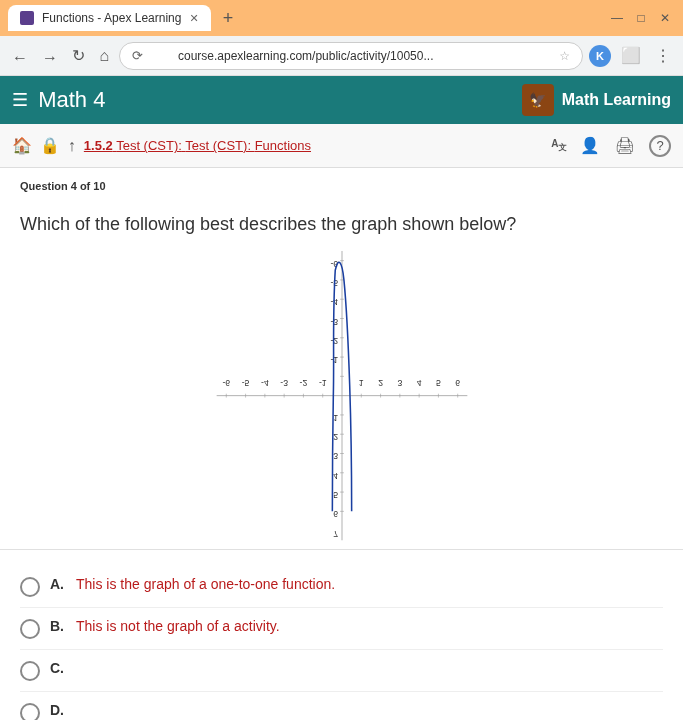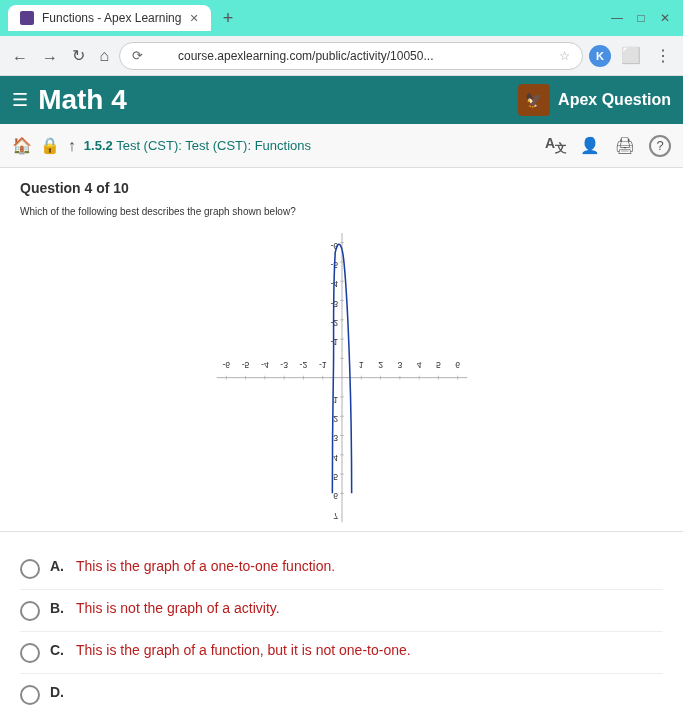--- a/index.html
+++ b/index.html
@@ -1,20 +1,20 @@
 <!DOCTYPE html>
 <html><head>
   <meta charset="utf-8">
   <style>
     * { margin: 0; padding: 0; box-sizing: border-box; }
     body { font-family: Arial, sans-serif; background: #fff; width: 683px; height: 720px; overflow: hidden; font-size: 14px; }
 
     
     .browser-titlebar {
-      background: #5eead4;
+      background: #fdba74;
       height: 36px;
       display: flex;
       align-items: center;
       padding: 0 8px;
       gap: 6px;
     }
     .browser-tab {
       background: #fff;
       border-radius: 8px 8px 0 0;
       padding: 6px 12px;
@@ -114,21 +114,21 @@
     
     .app-header {
       background: #1a7a7a;
       height: 48px;
       display: flex;
       align-items: center;
       padding: 0 12px;
       color: white;
     }
     .hamburger { cursor: pointer; font-size: 18px; margin-right: 10px; }
-    .app-title { font-size: 28px; font-weight: bold; flex: 1; }
+    .app-title { font-size: 22px; font-weight: normal; flex: 1; }
     .apex-logo {
       display: flex;
       align-items: center;
       gap: 8px;
       font-size: 16px;
       font-weight: bold;
       color: white;
     }
     .apex-logo-icon {
       width: 32px; height: 32px;
@@ -149,46 +149,47 @@
       padding: 0 12px;
       gap: 8px;
     }
     .breadcrumb-icon {
       font-size: 16px;
       color: #555;
       cursor: pointer;
     }
     .breadcrumb-text {
       font-size: 13px;
-      color: #0f766e;
+      color: #b91c1c;
+      text-decoration: underline;
     }
     .breadcrumb-bold { font-weight: bold; }
     .breadcrumb-actions {
       margin-left: auto;
       display: flex;
       align-items: center;
       gap: 14px;
       color: #555;
     }
     .breadcrumb-actions span { cursor: pointer; font-size: 16px; }
 
     
     .content-area {
       background: #fff;
       padding: 12px 20px;
       border-bottom: 1px solid #e0e0e0;
     }
     .question-header {
-      font-size: 14px;
+      font-size: 11px;
       font-weight: bold;
       color: #333;
-      margin-bottom: 10px;
+      margin-bottom: 22px;
     }
     .question-text {
-      font-size: 10px;
+      font-size: 18px;
       color: #333;
       margin-bottom: 16px;
     }
 
     
     .graph-container {
       display: flex;
       justify-content: center;
       margin-bottom: 16px;
     }
@@ -252,36 +253,36 @@
   <div class="user-avatar">K</div>
   <button class="browser-menu-btn">⬜</button>
   <button class="browser-menu-btn">⋮</button>
 </div>
 
 <div class="app-header">
   <span class="hamburger">☰</span>
   <span class="app-title">Math 4</span>
   <div class="apex-logo">
     <div class="apex-logo-icon">🦅</div>
-    <span>Apex Question</span>
+    <span>Math Learning</span>
   </div>
 </div>
 
 <div class="breadcrumb-bar">
   <span class="breadcrumb-icon">🏠</span>
   <span class="breadcrumb-icon">🔒</span>
   <span class="breadcrumb-icon">↑</span>
   <span class="breadcrumb-text">
     <span class="breadcrumb-bold">1.5.2</span>
     <span>Test (CST):</span>
     <span> Test (CST): </span>
     <span>Functions</span>
   </span>
   <div class="breadcrumb-actions">
-    <span title="Translate" style="font-size:14px; font-weight:bold; color:#555;">A<sub>文</sub></span>
+    <span title="Translate" style="font-size:10px; font-weight:bold; color:#555;">A<sub>文</sub></span>
     <span>👤</span>
     <span>🖨</span>
     <span style="border:2px solid #888; border-radius:50%; width:22px; height:22px; display:inline-flex; align-items:center; justify-content:center; font-size:13px; color:#555;">?</span>
   </div>
 </div>
 
 <div class="content-area">
   <div class="question-header">Question 4 of 10</div>
   <div class="question-text">Which of the following best describes the graph shown below?</div>
 
@@ -375,19 +376,18 @@
     <span class="answer-text">This is the graph of a one-to-one function.</span>
   </div>
   <div class="answer-option">
     <div class="radio-circle"></div>
     <span class="answer-letter">B.</span>
     <span class="answer-text">This is not the graph of a activity.</span>
   </div>
   <div class="answer-option">
     <div class="radio-circle"></div>
     <span class="answer-letter">C.</span>
-    <span class="answer-text">This is the graph of a function, but it is not one-to-one.</span>
   </div>
   <div class="answer-option">
     <div class="radio-circle"></div>
     <span class="answer-letter">D.</span>
   </div>
 </div>
 
 </body></html>

